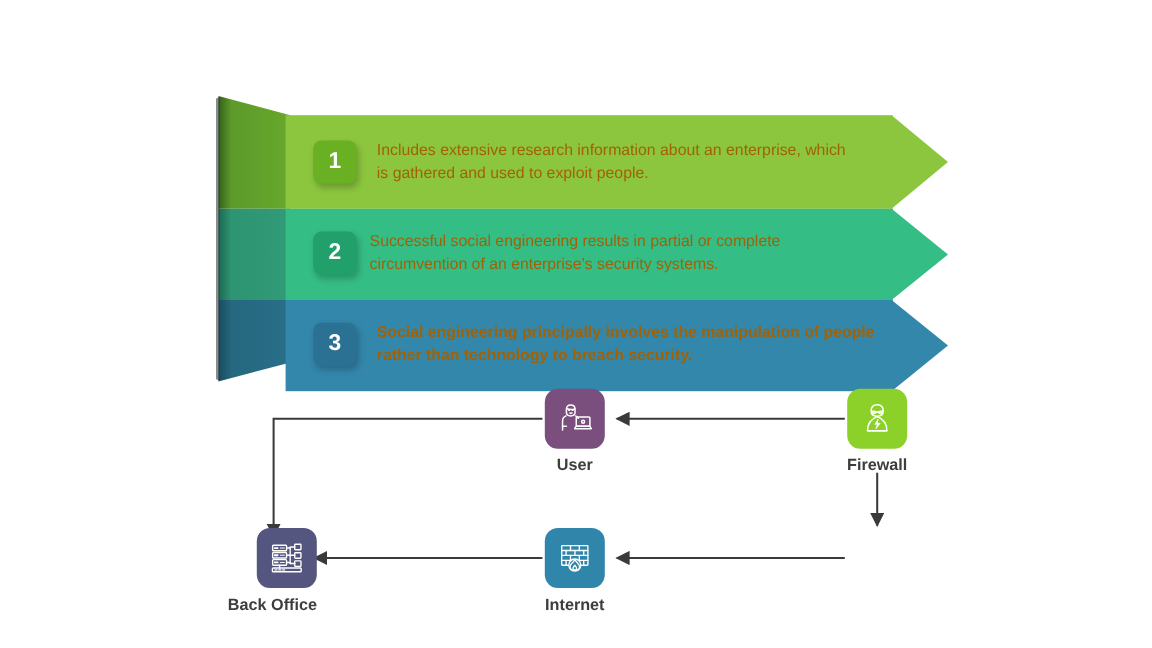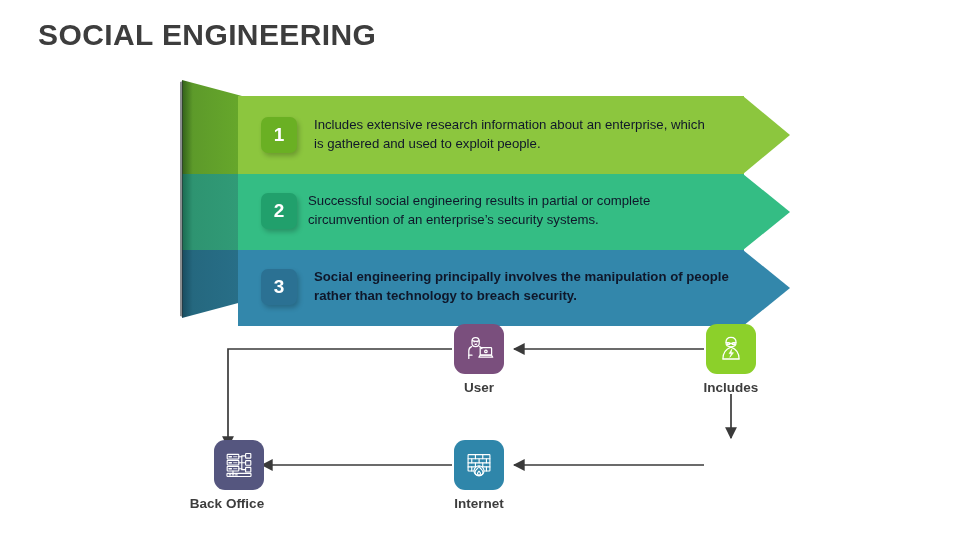--- a/index.html
+++ b/index.html
@@ -38,21 +38,21 @@
   .badge {
     position:absolute;
     width:36px; height:36px;
     border-radius:7px;
     display:flex; align-items:center; justify-content:center;
     color:#ffffff; font-size:19px; font-weight:bold;
     box-shadow:2px 3px 5px rgba(0,0,0,0.22);
   }
   .chev-text {
     position:absolute;
-    color:#0f172a;
+    color:#a16207;
     font-size:13.2px;
     line-height:18.5px;
     font-weight:normal;
     white-space:pre-line;
   }
 
   
   #diagram { position:absolute; left:0; top:318px; width:792px; height:222px; }
 
   .node { position:absolute; }
@@ -66,21 +66,20 @@
     font-size:13.5px; font-weight:bold; color:#3d3d3d; white-space:nowrap;
   }
 
   #wires { position:absolute; left:0; top:0; width:960px; height:222px; }
 </style>
 </head>
 <body>
 
 <div id="stage">
 
-  <div class="title">SOCIAL ENGINEERING</div>
 
   <div id="banner">
 
     <svg class="fold" viewBox="0 0 62 258" width="62" height="258" preserveAspectRatio="none">
       <defs>
         <linearGradient id="fg1" x1="0" y1="0" x2="1" y2="0">
           <stop offset="0" stop-color="#33611a"></stop>
             <stop offset="0.18" stop-color="#5d9a2a"></stop>
             <stop offset="1" stop-color="#67a82b"></stop>
         </linearGradient>
@@ -194,21 +193,21 @@
           <path d="M17 4.6 q-5.4 0-5.4 5.6 q0 4.6 5.4 4.6 q5.4 0 5.4-4.6 q0-5.6-5.4-5.6 z"></path>
           <path d="M11.9 9.9 q5.1 2.2 10.2 0"></path>
           <ellipse cx="14.2" cy="11.3" rx="1.5" ry="1.05"></ellipse>
           <ellipse cx="19.8" cy="11.3" rx="1.5" ry="1.05"></ellipse>
           <path d="M15.7 11.3 h2.6"></path>
           <path d="M8.4 27.6 q0-9.4 8.6-12.6 q8.6 3.2 8.6 12.6 z"></path>
           <path d="M8.4 27.6 h17.2"></path>
           <path d="M17.6 17.6 l-2.6 4.3 h2.4 l-1.6 3.9 l3.8-4.8 h-2.3 z" fill="#ffffff" stroke-width="0.7"></path>
         </svg>
       </div>
-      <div class="node-label">Includes</div>
+      <div class="node-label">Firewall</div>
     </div>
 
     <div class="node" style="left:202px; top:122px; width:50px;padding-left:12px;">
       <div class="node-box" style="background:#55567f;">
         <svg width="34" height="34" viewBox="0 0 34 34" fill="none" stroke="#ffffff" stroke-width="1.15" stroke-linecap="round" stroke-linejoin="round">
           <rect x="5.2" y="6.4" width="11.6" height="4.6" rx="0.7"></rect>
           <rect x="5.2" y="12.4" width="11.6" height="4.6" rx="0.7"></rect>
           <rect x="5.2" y="18.4" width="11.6" height="4.6" rx="0.7"></rect>
           <path d="M7 8.7 h2.4 M7 14.7 h2.4 M7 20.7 h2.4" stroke-width="1.5"></path>
           <path d="M11.6 8.7 h3.4 M11.6 14.7 h3.4 M11.6 20.7 h3.4" stroke-width="0.8"></path>

